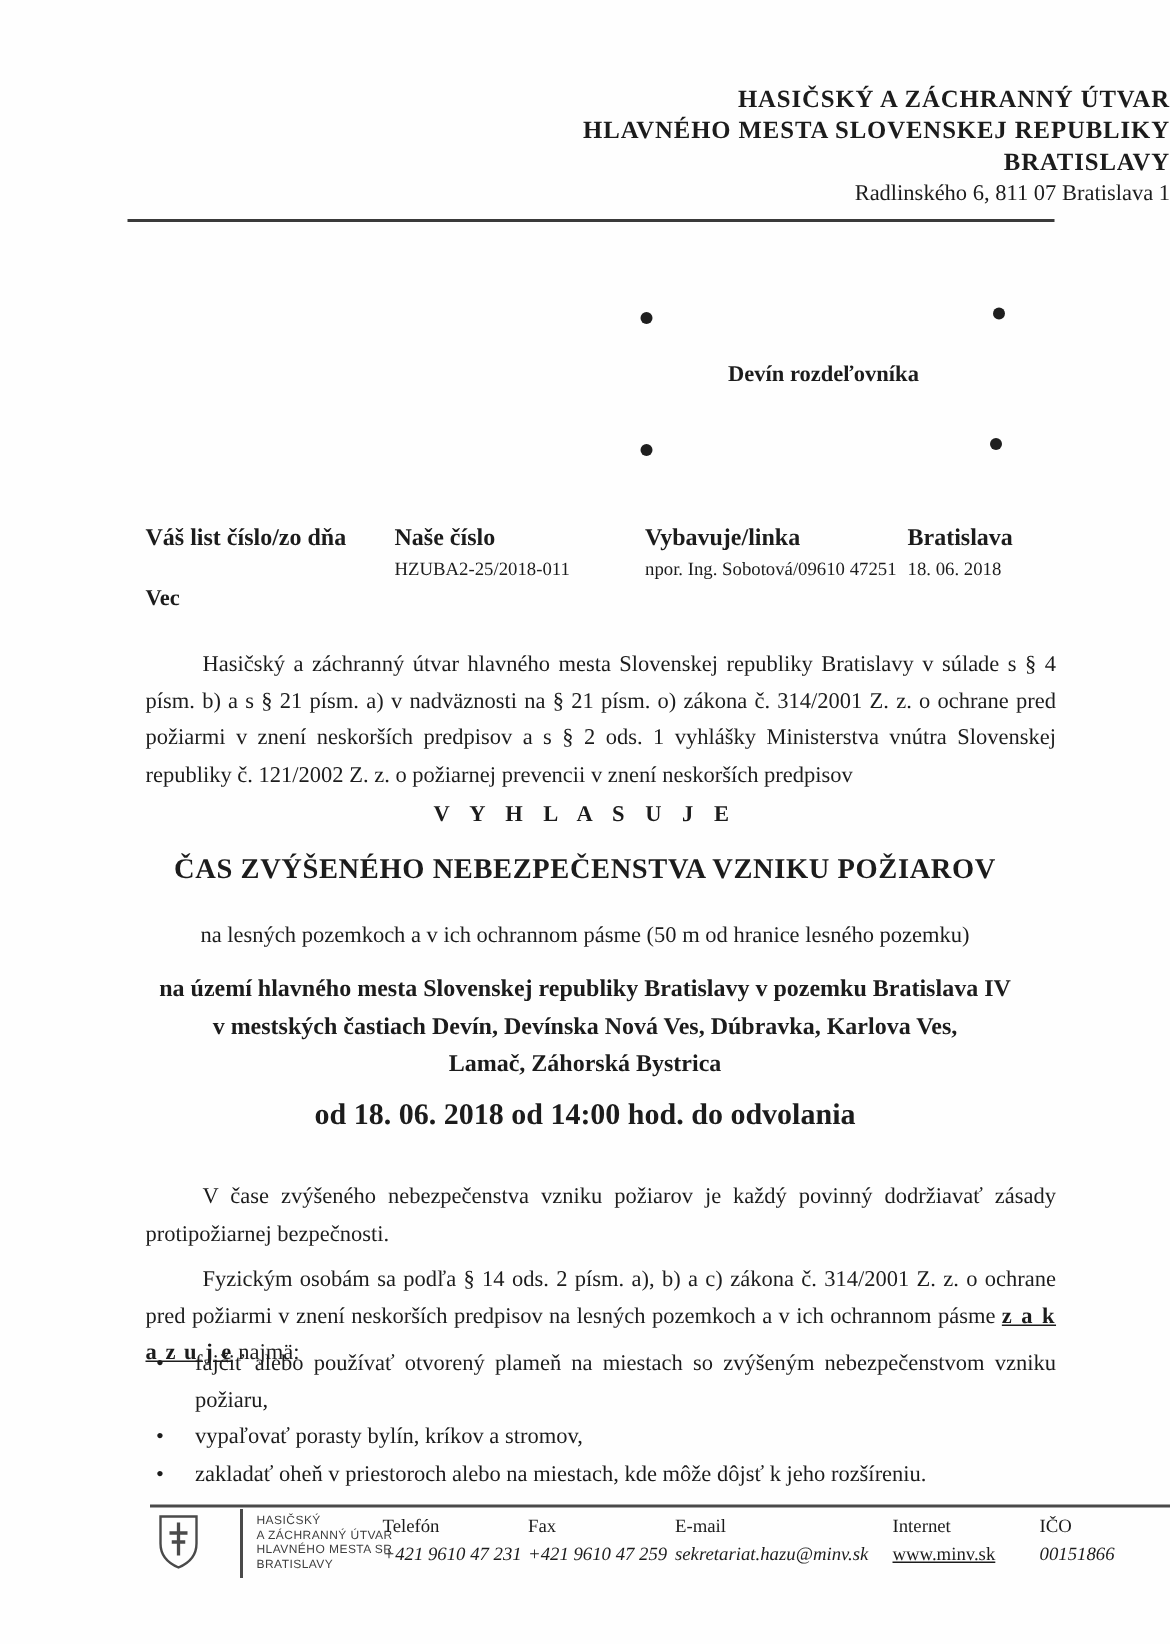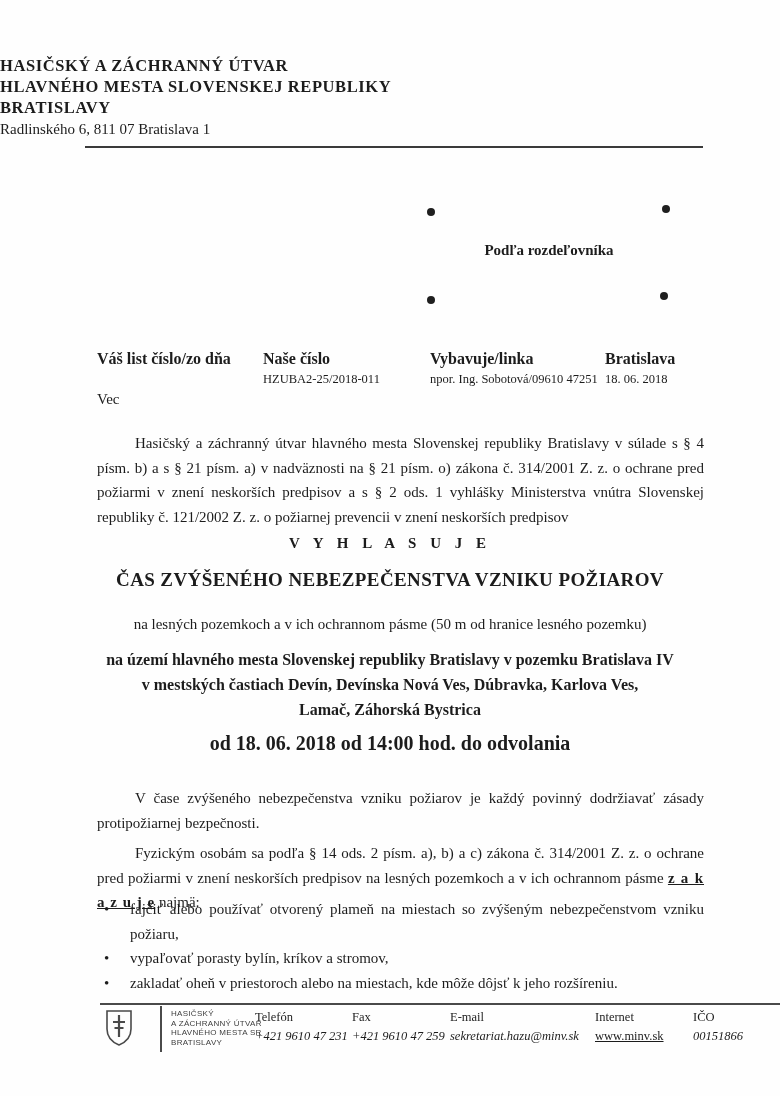--- a/index.html
+++ b/index.html
@@ -7,21 +7,21 @@
   .page {
     position:relative;
     width:780px; height:1096px;
     margin:0 auto;
     background:#fefefe;
     color:#1c1c1c;
     font-family:"Liberation Serif", serif;
     overflow:hidden;
   }
   
-  .letterhead { position:absolute; top:55px; left:0; width:780px; text-align:left; }
+  .letterhead { position:absolute; top:55px; left:0; width:780px; text-align:right; }
   .lh-line { font-weight:bold; font-size:16.5px; line-height:21px; letter-spacing:0.6px; }
   .lh-address { font-size:15px; margin-top:3px; }
   .lh-rule { position:absolute; top:146px; left:85px; width:618px; height:2px; background:#3a3a3a; }
   
   .dot { position:absolute; width:8px; height:8px; border-radius:50%; background:#1f1f1f; }
   .dot.d1 { top:208px; left:427px; }
   .dot.d2 { top:205px; left:662px; }
   .dot.d3 { top:296px; left:427px; }
   .dot.d4 { top:292px; left:660px; }
   .recipient { position:absolute; top:242px; left:430px; width:238px; text-align:center;
@@ -30,21 +30,21 @@
   .refrow { position:absolute; top:350px; left:97px; width:620px; font-size:12px; }
   .refcol { position:absolute; top:0; }
   .refcol .lbl { font-weight:bold; font-size:16px; }
   .refcol .val { margin-top:4px; font-size:12.5px; }
   .refcol.c1 { left:0; }
   .refcol.c2 { left:166px; }
   .refcol.c3 { left:333px; }
   .refcol.c4 { left:508px; }
   
   .subject { position:absolute; top:391px; left:97px; width:610px; font-size:15px; }
-  .subject .vec { font-weight:normal; }
+  .subject .vec { font-weight:bold; }
   .subject .subj { text-decoration:underline; margin-top:1px; }
   
   .para { position:absolute; left:97px; width:607px; font-size:15px; line-height:24.5px;
           text-align:justify; text-indent:38px; }
   .p-intro { top:431px; }
   .p-duty  { top:786px; }
   .p-prohib{ top:841px; }
   .kw { font-weight:bold; text-decoration:underline; letter-spacing:1px; }
   
   .center-line { position:absolute; left:0; width:780px; text-align:center; }
@@ -86,21 +86,21 @@
     <div class="lh-line">HLAVNÉHO MESTA SLOVENSKEJ REPUBLIKY</div>
     <div class="lh-line">BRATISLAVY</div>
     <div class="lh-address">Radlinského 6, 811 07 Bratislava 1</div>
   </div>
   <div class="lh-rule"></div>
 
   <div class="dot d1"></div>
   <div class="dot d2"></div>
   <div class="dot d3"></div>
   <div class="dot d4"></div>
-  <div class="recipient">Podľa rozdeľovníka</div>
+  <div class="recipient">Devín rozdeľovníka</div>
 
   <div class="refrow">
     <div class="refcol c1">
       <div class="lbl">Váš list číslo/zo dňa</div>
       <div class="val"></div>
     </div>
     <div class="refcol c2">
       <div class="lbl">Naše číslo</div>
       <div class="val">HZUBA2-25/2018-011</div>
     </div>

